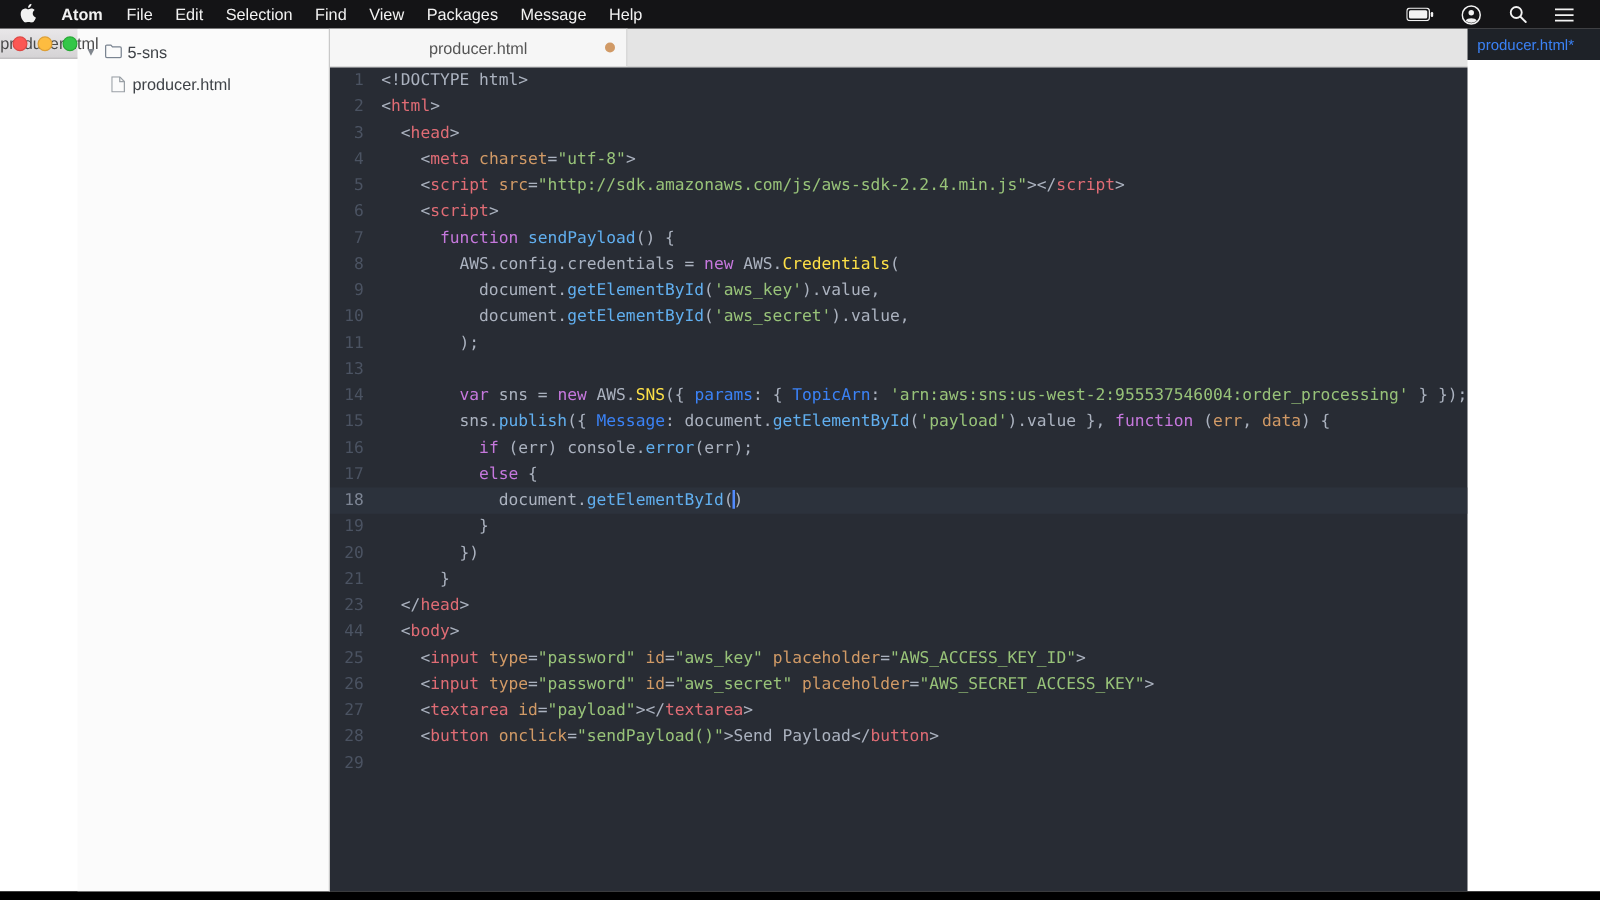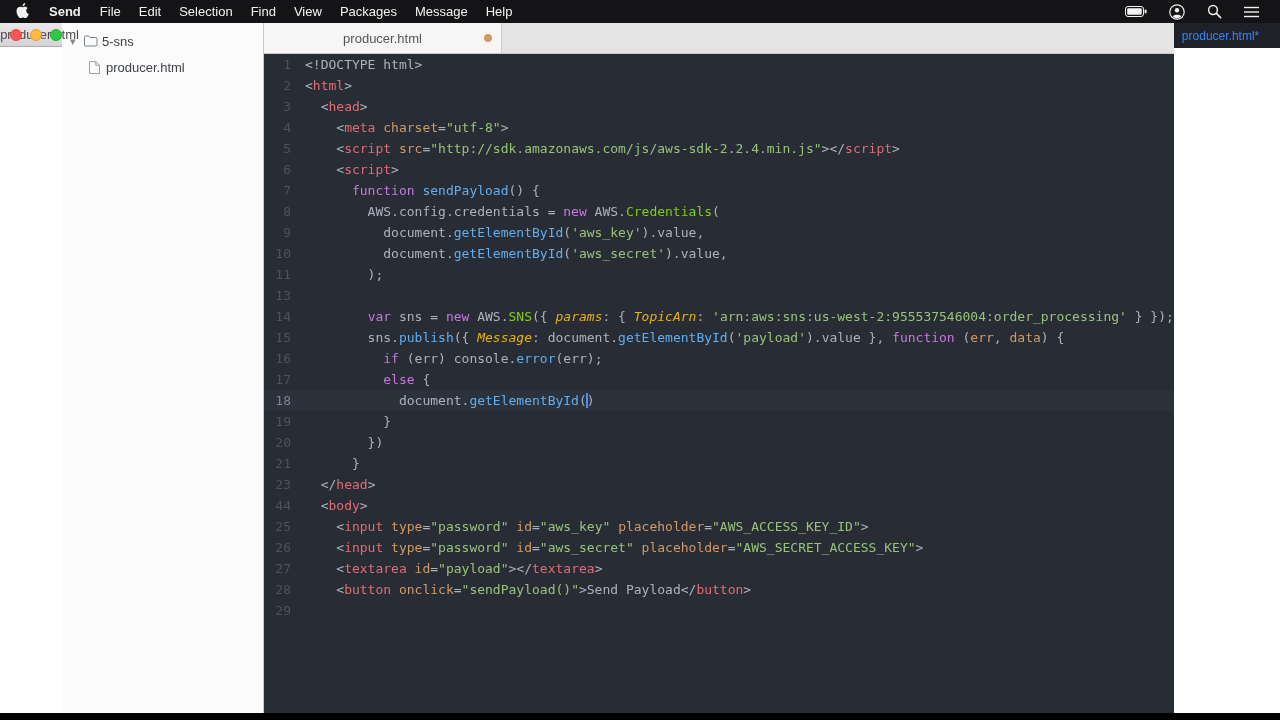--- a/index.html
+++ b/index.html
@@ -61,22 +61,22 @@
   .gutter { flex:none; width:27px; text-align:right; color:#4b5362; }
   .code-line.active .gutter { color:#7d8594; }
   .code-text { padding-left:14px; }
   .tok-d { color:#abb2bf; }
   .tok-p { color:#abb2bf; }
   .tok-t { color:#e06c75; }
   .tok-a { color:#d19a66; }
   .tok-s { color:#98c379; }
   .tok-k { color:#c678dd; }
   .tok-f { color:#61afef; }
-  .tok-o { color:#eab308;font-style:italic; }
-  .tok-y { color:#84cc16; }
+  .tok-o { color:#3b82f6; }
+  .tok-y { color:#fde047; }
   .caret { display:inline-block; width:2px; height:15px; background:#528bff;
     vertical-align:middle; margin:0 -1px; position:relative; top:-1px; }
 
   
   .status-bar { height:25px; flex:none; background:#1e2228; color:#3b82f6; font-size:12px;
     display:flex; align-items:center; justify-content:space-between; padding:0 10px 0 8px; }
   .sb-left { display:flex; align-items:center; gap:30px; }
   .sb-right { display:flex; align-items:flex-start; gap:16px; }
 </style>
 </head>
@@ -87,21 +87,21 @@
   <div class="menu-bar">
     <span class="apple-menu">
       <span>
         <svg width="13" height="15" viewBox="0 0 13.5 16.5">
           <path fill="#f2f2f2" d="M10.8 8.6c0-2 1.6-2.9 1.7-3-0.9-1.3-2.3-1.5-2.8-1.5-1.2-.1-2.3.7-2.9.7-.6 0-1.5-.7-2.5-.7-1.4 0-2.7.8-3.4 2-1.5 2.6-.4 6.4 1.1 8.5.7 1 1.5 2.2 2.6 2.1 1-.1 1.4-.7 2.7-.7 1.2 0 1.6.7 2.7.7 1.1 0 1.8-1 2.5-2.1.8-1.2 1.1-2.3 1.1-2.4-.1 0-2.8-1.1-2.8-3.6z"></path>
           <path fill="#f2f2f2" d="M8.9 2.5C9.4 1.8 9.8.9 9.7.1 8.9.1 8 .6 7.5 1.3 7 1.9 6.6 2.8 6.7 3.6c.9.1 1.7-.4 2.2-1.1z"></path>
         </svg>
       </span>
     </span>
     <div class="menu-items">
-        <span class="menu-item app-name">Send</span>
+        <span class="menu-item app-name">Atom</span>
         <span class="menu-item">File</span>
         <span class="menu-item">Edit</span>
         <span class="menu-item">Selection</span>
         <span class="menu-item">Find</span>
         <span class="menu-item">View</span>
         <span class="menu-item">Packages</span>
         <span class="menu-item">Message</span>
         <span class="menu-item">Help</span>
       </div>
     <div class="menu-right">

